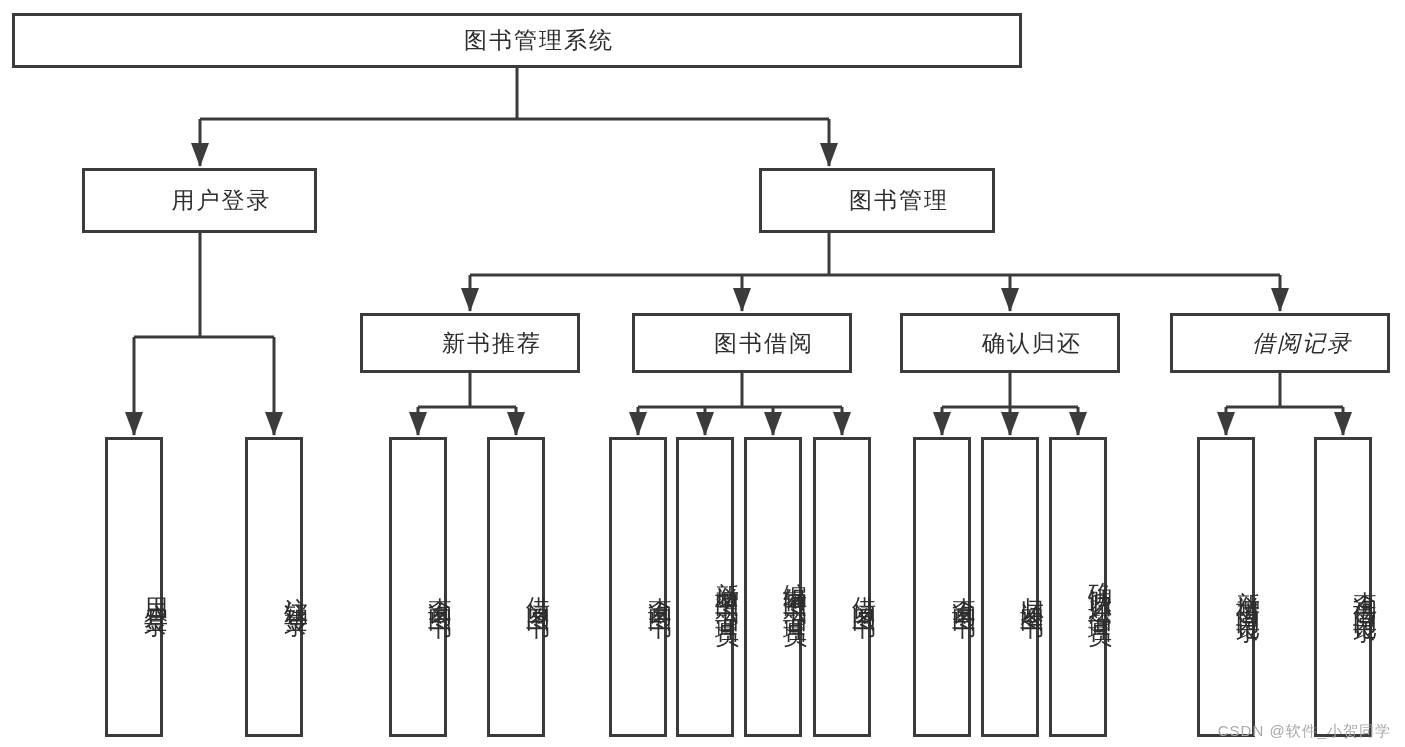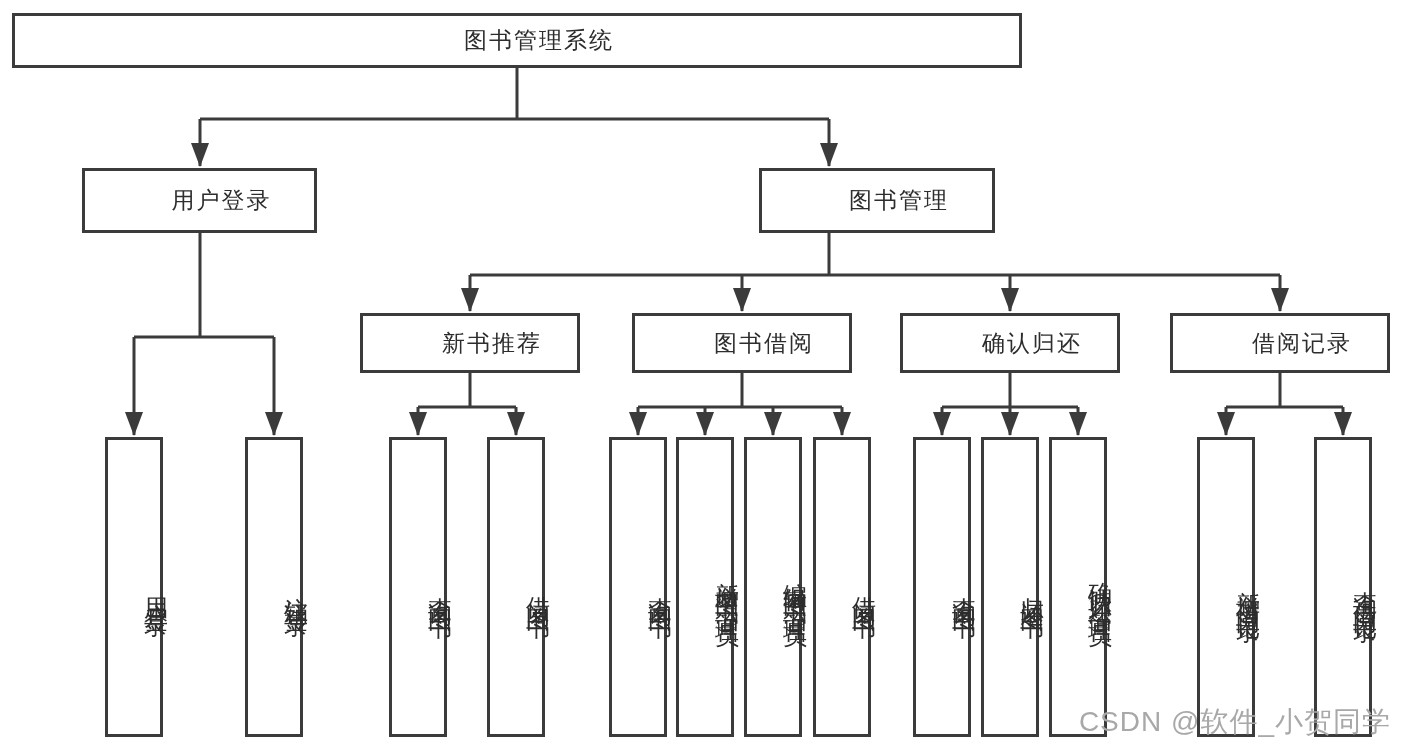--- a/index.html
+++ b/index.html
@@ -44,21 +44,21 @@
     font-size: 24px;
     line-height: 1;
     letter-spacing: 6px;
     margin-bottom: -6px;
     white-space: nowrap;
   }
   .watermark {
     position: absolute;
     right: 14px;
     bottom: 6px;
-    font-size: 28px;
+    font-size: 15px;
     color: #a8a8a8;
     letter-spacing: 1px;
     z-index: 5;
     white-space: nowrap;
   }
 </style>
 </head>
 <body>
 
 <div class="canvas">
@@ -107,21 +107,21 @@
   </svg>
 
   <div class="box h-box" style="left:12px;top:13px;width:1010px;height:55px;">图书管理系统</div>
 
   <div class="box h-box" style="left:82px;top:168px;width:235px;height:65px;">用户登录</div>
   <div class="box h-box" style="left:711px;top:168px;width:236px;height:65px;margin-left:48px;">图书管理</div>
 
   <div class="box h-box" style="left:360px;top:313px;width:220px;height:60px;">新书推荐</div>
   <div class="box h-box" style="left:632px;top:313px;width:220px;height:60px;">图书借阅</div>
   <div class="box h-box" style="left:900px;top:313px;width:220px;height:60px;">确认归还</div>
-  <div class="box h-box" style="left:1170px;top:313px;width:220px;height:60px;">借阅记录</div>
+  <div class="box h-box" style="left:1170px;top:313px;width:220px;height:60px;font-style:italic;">借阅记录</div>
 
   <div class="box v-box" style="left:105px;top:437px;width:58px;height:300px;">
     <span>用户登录</span>
   </div>
   <div class="box v-box" style="left:245px;top:437px;width:58px;height:300px;">
     <span>注销登录</span>
   </div>
 
   <div class="box v-box" style="left:389px;top:437px;width:58px;height:300px;">
     <span>查询图书</span>

